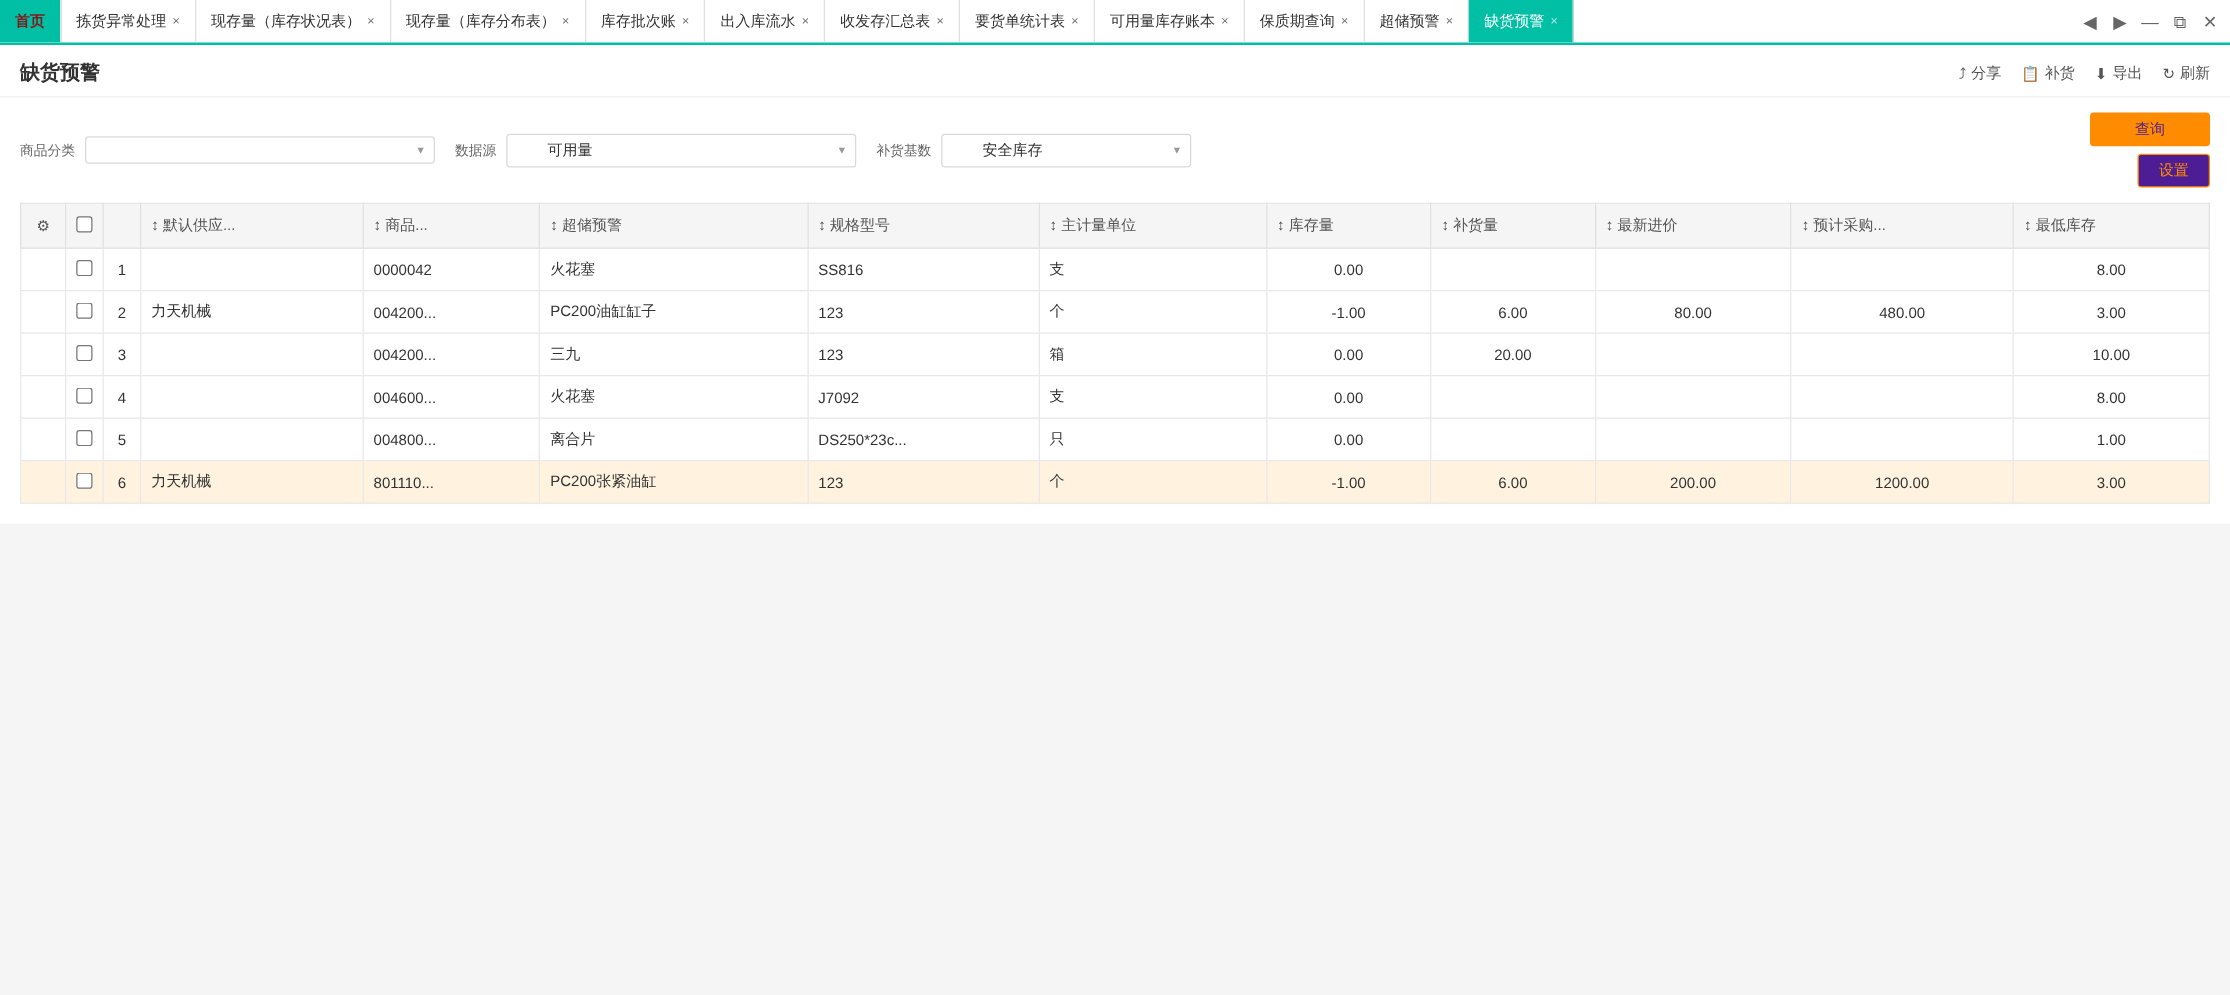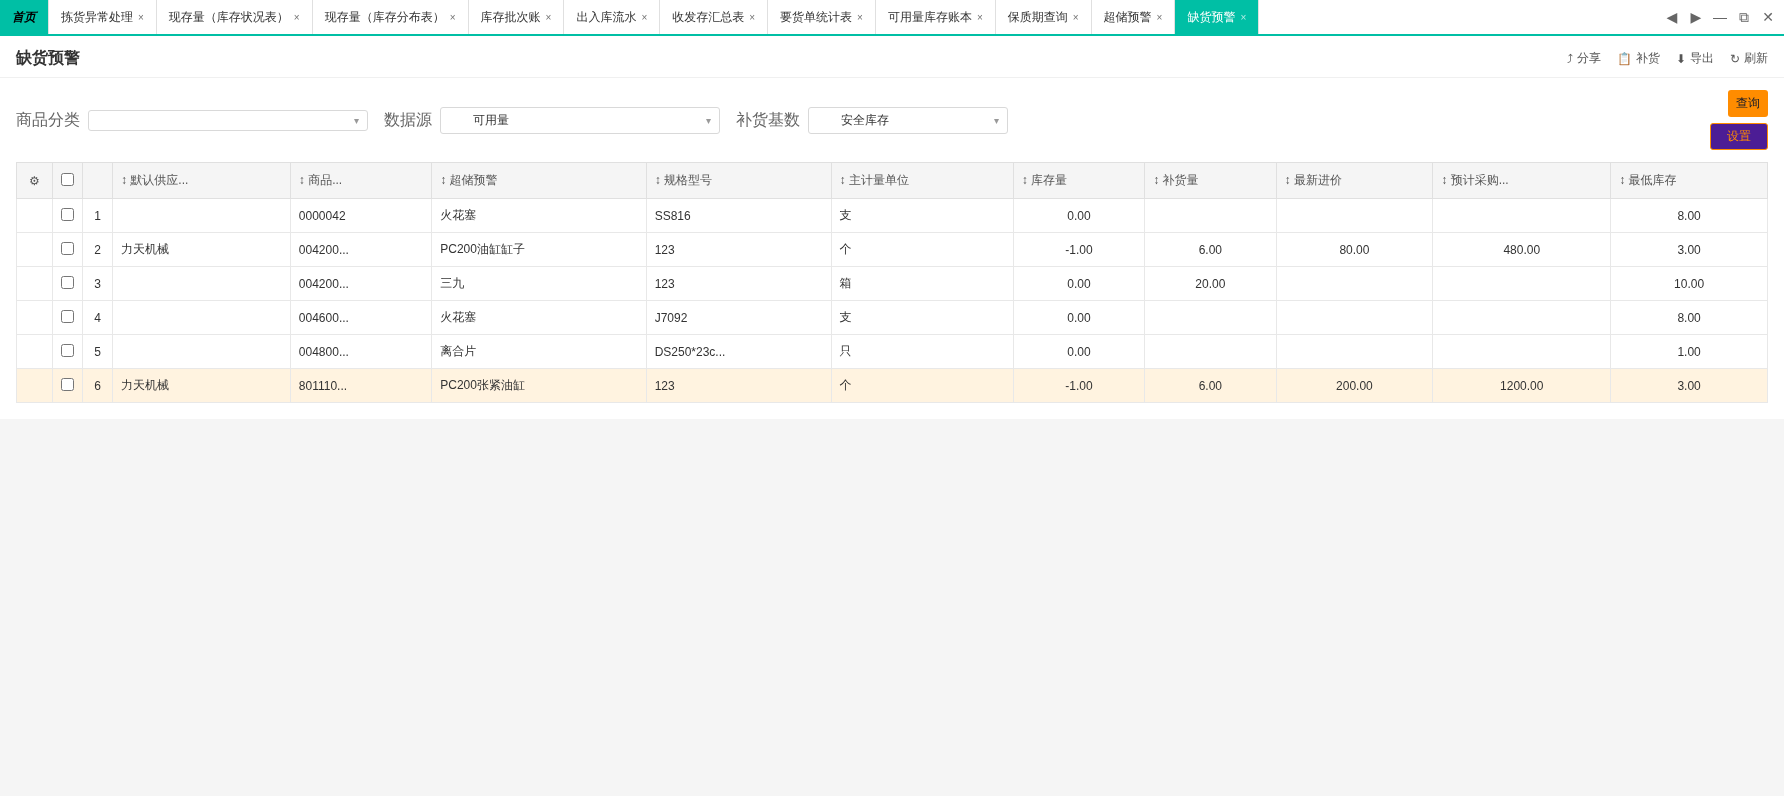--- a/index.html
+++ b/index.html
@@ -31,23 +31,22 @@
       color: #fff;
     }
     .tab-item .close-btn {
       margin-left: 5px;
       font-size: 10px;
       cursor: pointer;
       opacity: 0.7;
     }
     .tab-item.home {
       background: #00bfa5;
-      color: #000000;
+      color: #7f1d1d;
       font-weight: bold;
-      font-style: italic;
     }
     .tab-nav-btns {
       display: flex;
       align-items: center;
       margin-left: auto;
       padding: 0 4px;
     }
     .tab-nav-btn {
       width: 24px;
       height: 24px;
@@ -101,21 +100,21 @@
       gap: 16px;
       flex-wrap: wrap;
     }
     .filter-group {
       display: flex;
       align-items: center;
       gap: 8px;
     }
     .filter-label {
       color: #666;
-      font-size: 16px;
+      font-size: 11px;
       white-space: nowrap;
     }
     .filter-select {
       display: flex;
       align-items: center;
       border: 1px solid #d9d9d9;
       border-radius: 3px;
       padding: 4px 8px;
       min-width: 200px;
       cursor: pointer;
@@ -126,23 +125,23 @@
     .filter-value { color: #333; font-size: 12px; margin-left: 24px; }
     .filter-actions {
       margin-left: auto;
       display: flex;
       flex-direction: column;
       gap: 6px;
       align-items: flex-end;
     }
     .btn-query {
       background: #ff8c00;
-      color: #0f172a;
+      color: #4c1d95;
       border: none;
-      padding: 5px 8px;
+      padding: 5px 36px;
       border-radius: 3px;
       cursor: pointer;
       font-size: 12px;
     }
     .btn-settings {
       background: #4c1d95;
       color: #ff8c00;
       border: 1px solid #ff8c00;
       padding: 4px 16px;
       border-radius: 3px;

